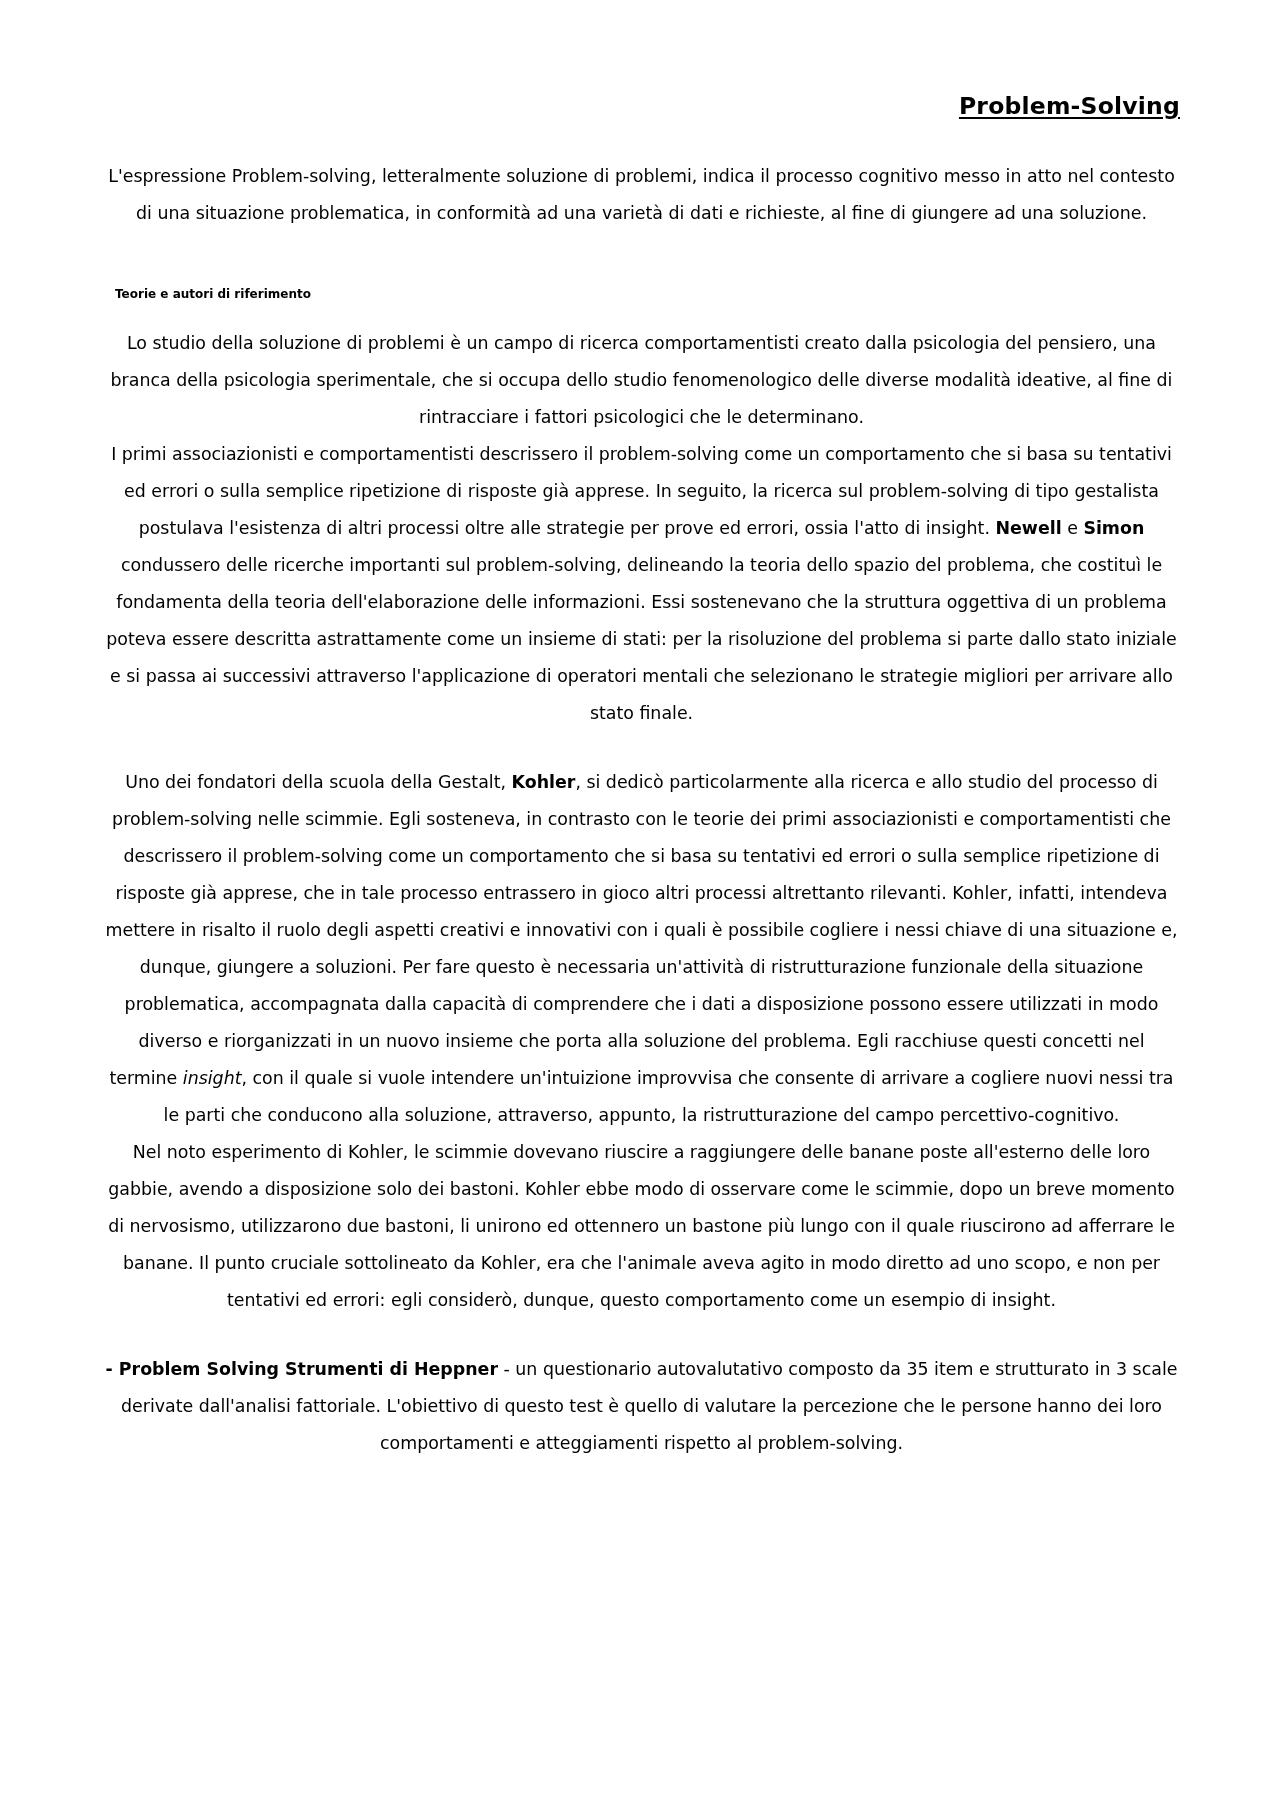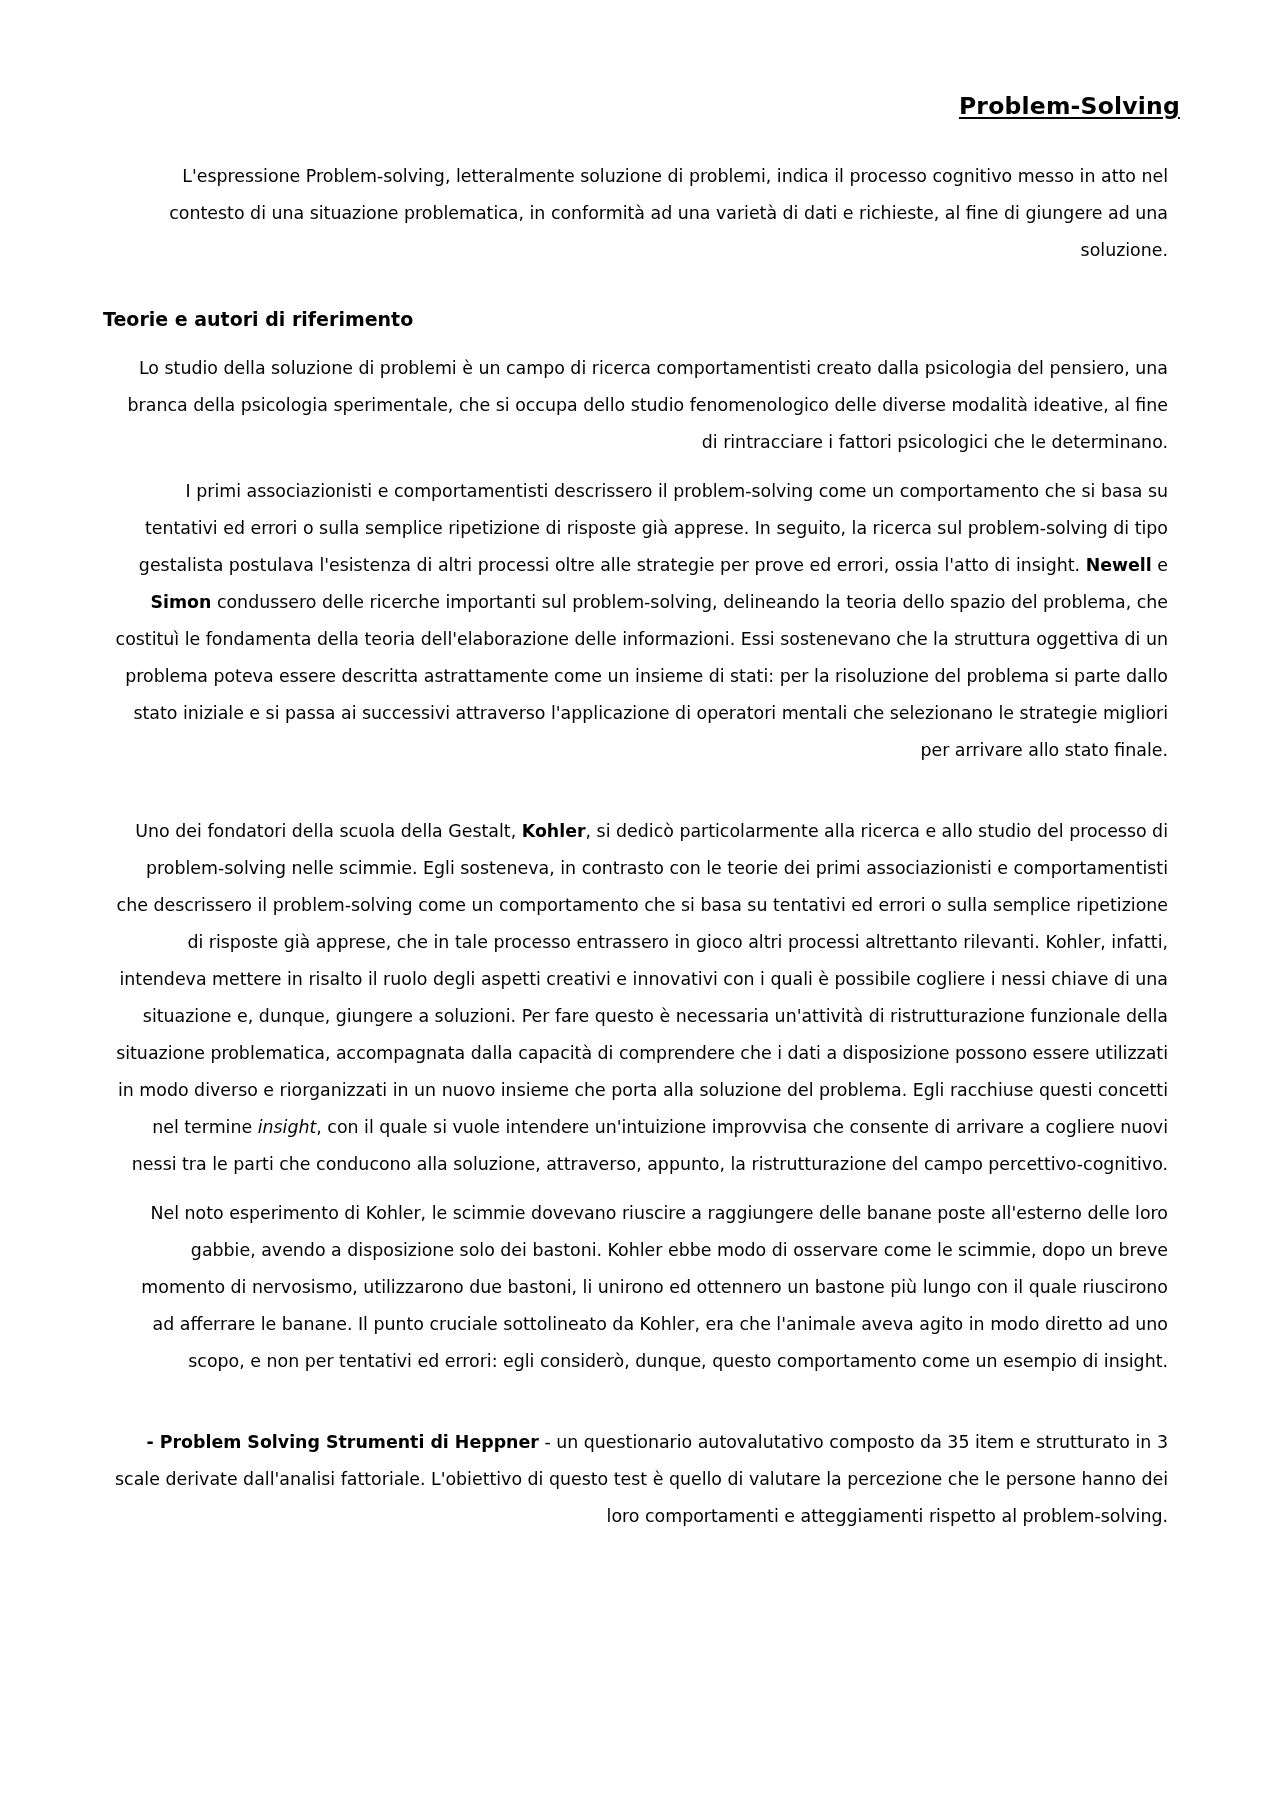--- a/index.html
+++ b/index.html
@@ -24,36 +24,36 @@
     font-size: 23.5px;
     font-weight: bold;
     letter-spacing: 0.2px;
     text-decoration: underline;
     text-underline-offset: 3px;
     margin: 0 0 38px 0;
     line-height: 1.2;
     text-align: right;
   }
   p {
-    margin: 12px;
+    margin: 0;
     font-size: 17.4px;
     line-height: 37px;
-    text-align: right;
+    text-align: center;
   }
   .block {
     margin-bottom: 0;
   }
   .gap-lg {
     height: 32px;
   }
   .section-head {
-    font-size: 19px;
+    font-size: 12px;
     font-weight: bold;
     line-height: 37px;
-    margin: 0;
+    margin: 12px;
   }
   b, strong {
     font-weight: bold;
   }
   i, em {
   }
 </style>
 </head>
 <body>
 

